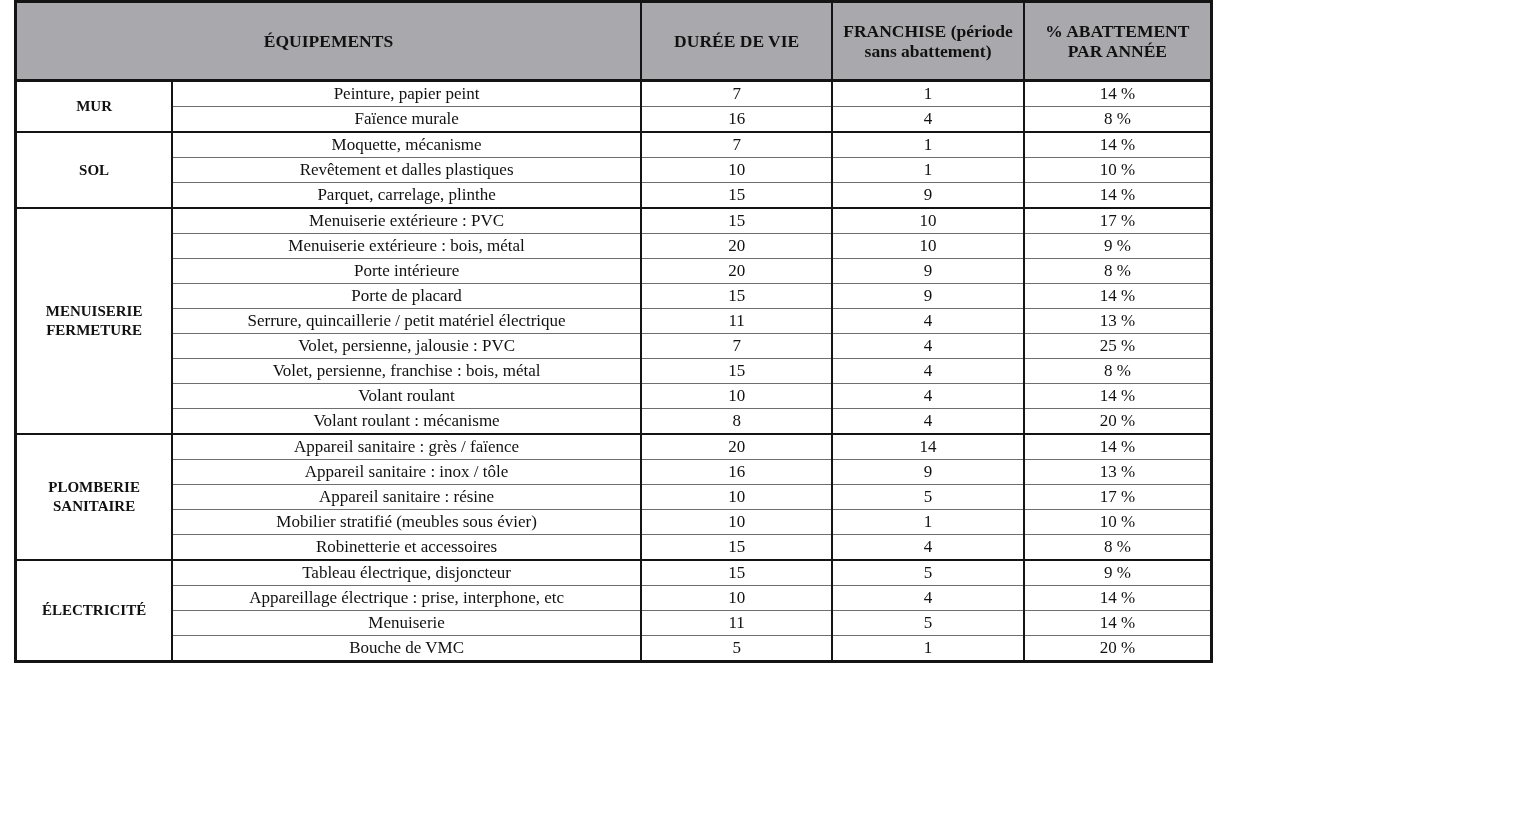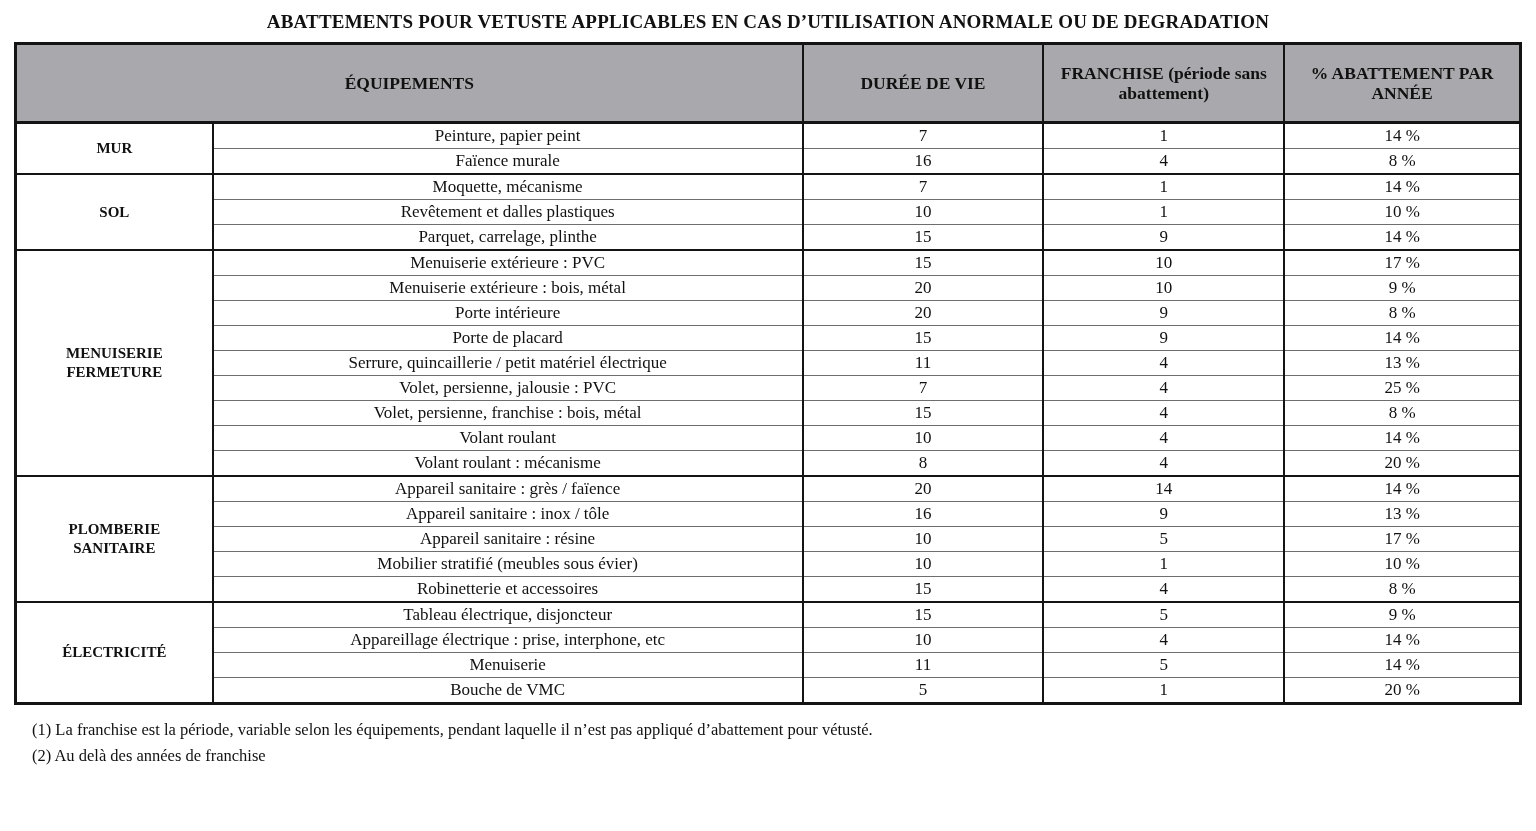--- a/index.html
+++ b/index.html
@@ -21,21 +21,21 @@
     font-weight: bold;
     font-size: 19px;
     letter-spacing: 0.2px;
     padding-top: 11px;
     margin: 0 0 9px 0;
     color: #111111;
   }
   table.main {
     border-collapse: collapse;
     table-layout: fixed;
-    width: 1508px;
+    width: 1199px;
     margin-left: 14px;
     border: 3px solid #141414;
   }
   col.c-cat   { width: 13.1%; }
   col.c-desc  { width: 39.2%; }
   col.c-num1  { width: 16.0%; }
   col.c-num2  { width: 16.0%; }
   col.c-num3  { width: 15.7%; }
 
   thead th {
@@ -84,21 +84,20 @@
     line-height: 1.55;
     color: #111111;
   }
   .footnotes div { margin: 0; }
 </style>
 </head>
 <body>
 
 <div class="page">
 
-  <div class="doc-title">ABATTEMENTS POUR VETUSTE APPLICABLES EN CAS D’UTILISATION ANORMALE OU DE DEGRADATION</div>
 
   <table class="main" id="main-table">
     <colgroup>
       <col class="c-cat">
         <col class="c-desc">
         <col class="c-num1">
         <col class="c-num2">
         <col class="c-num3">
     </colgroup>
     <thead>
@@ -257,18 +256,14 @@
         </tr>
         <tr>
           <td class="desc">Bouche de VMC</td>
           <td class="num">5</td>
           <td class="num">1</td>
           <td class="num">20 %</td>
         </tr>
       </tbody>
     </table>
 
-  <div class="footnotes">
-    <div>(1) La franchise est la période, variable selon les équipements, pendant laquelle il n’est pas appliqué d’abattement pour vétusté.</div>
-    <div>(2) Au delà des années de franchise</div>
-  </div>
 
 </div>
 
 </body></html>

